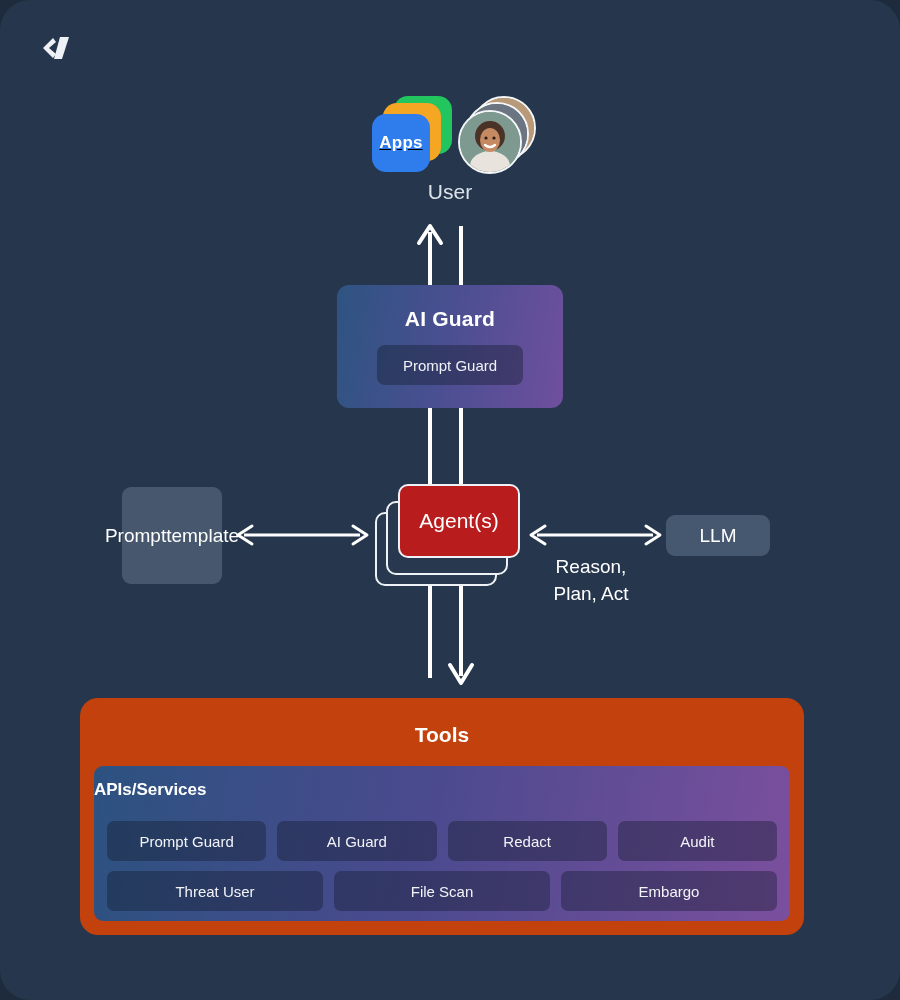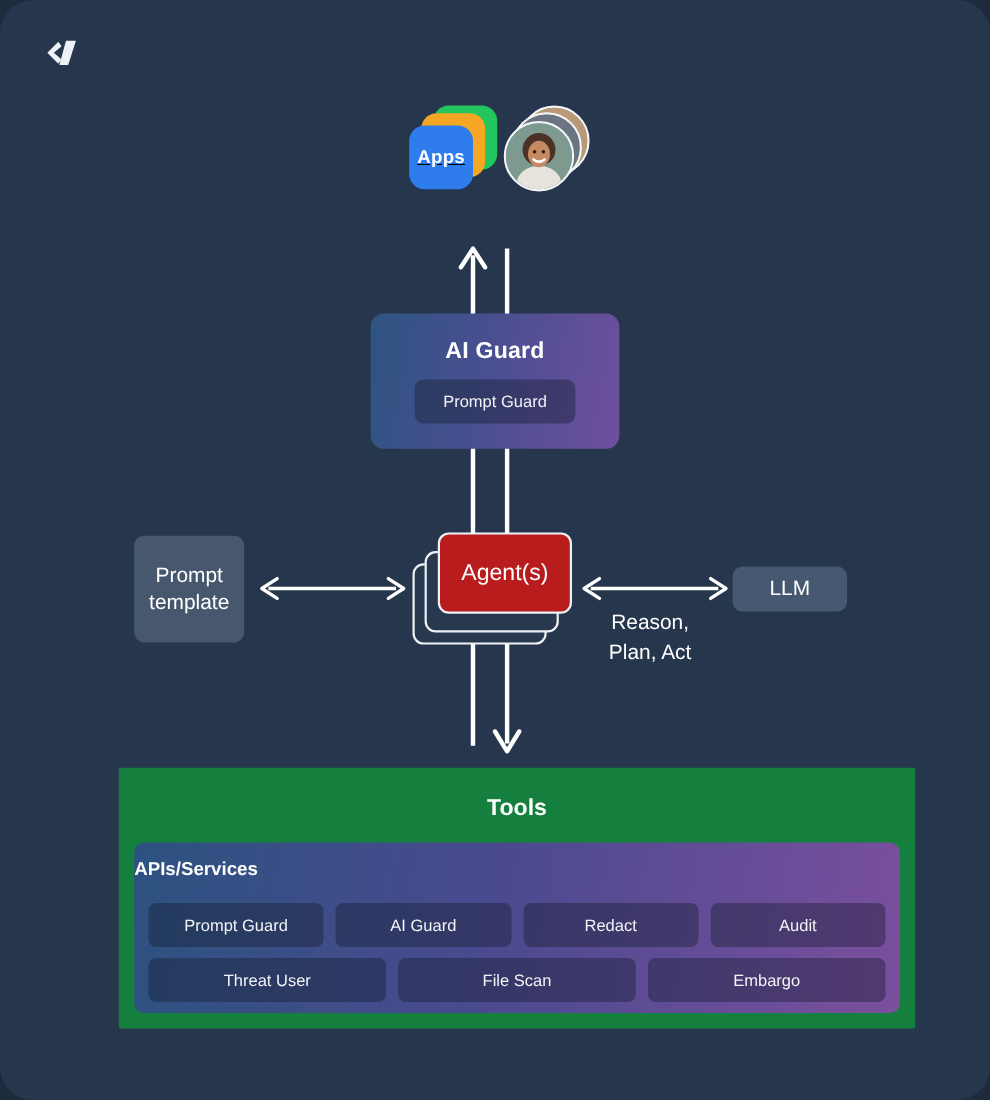--- a/index.html
+++ b/index.html
@@ -45,21 +45,21 @@
   .aiguard{left:337px;top:285px;width:226px;height:123px;border-radius:12px;
            background:linear-gradient(100deg,#2e5481 0%,#4a4f91 48%,#6f4f9e 100%);
            flex-direction:column;justify-content:flex-start;}
   .aiguard-title{margin-top:22px;font-size:21px;font-weight:600;letter-spacing:.2px;}
   .aiguard-chip{margin-top:14px;width:146px;height:40px;border-radius:8px;
                 background:rgba(22,30,48,.42);
                 display:flex;align-items:center;justify-content:center;
                 font-size:15px;color:#f0f2f7;}
 
   .prompt-template{left:122px;top:487px;width:100px;height:97px;
-                   background:#47586e;border-radius:9px;flex-direction:column;
+                   background:#47586e;border-radius:9px;flex-direction:row;
                    font-size:19px;line-height:25px;}
 
   .llm{left:666px;top:515px;width:104px;height:41px;background:#46586f;
        border-radius:9px;font-size:19px;}
 
   
   .agent-stack{position:absolute;left:375px;top:484px;width:150px;height:98px;}
   .agent-card{position:absolute;width:118px;height:70px;border-radius:10px;
               border:2.5px solid #eef1f5;background:#28394f;}
   .ag3{left:0px; top:28px;}
@@ -67,21 +67,21 @@
   .ag1{left:23px;top:0px;  background:#b91c1c;
        display:flex;align-items:center;justify-content:center;
        color:#ffffff;font-size:21px;}
 
   
   .reason-label{position:absolute;left:520px;top:553px;width:142px;text-align:center;
                 color:#ffffff;font-size:19px;line-height:27px;}
 
   
   .tools{position:absolute;left:80px;top:698px;width:724px;height:237px;
-         background:#15803d;border-radius:2px;margin-left:28px;}
+         background:#c2410c;border-radius:18px;}
   .tools-title{position:absolute;top:25px;left:0;width:724px;text-align:center;
                color:#ffffff;font-size:21px;font-weight:600;}
   .apis{position:absolute;left:14px;top:68px;width:696px;height:155px;
         border-radius:9px;
         background:linear-gradient(100deg,#2c5280 0%,#4a4a8e 46%,#7b4f9e 100%);}
   .apis-title{position:absolute;top:14px;left:0;width:620px;
               color:#ffffff;font-size:17px;font-weight:600;}
   .chip-row{position:absolute;left:13px;width:670px;display:flex;gap:11px;}
   .row1{top:55px;}
   .row2{top:105px;}
@@ -150,20 +150,21 @@
         <ellipse cx="30" cy="54" rx="20" ry="15" fill="#e8e4dd"></ellipse>
         <circle cx="30" cy="24" r="15" fill="#4a3326"></circle>
         <ellipse cx="30" cy="28" rx="10" ry="12" fill="#c68a62"></ellipse>
         <circle cx="26" cy="26" r="1.6" fill="#2a1a12"></circle>
         <circle cx="34" cy="26" r="1.6" fill="#2a1a12"></circle>
         <path d="M25 33 Q30 37 35 33" stroke="#ffffff" stroke-width="2.4" fill="none" stroke-linecap="round"></path>
       </svg>
     </div>
   </div>
 
+  <div class="user-label">User</div>
 
   <div class="node aiguard">
     <div class="aiguard-title">AI Guard</div>
     <div class="aiguard-chip">Prompt Guard</div>
   </div>
 
   <div class="node prompt-template">
     <span>Prompt</span>
     <span>template</span>
   </div>

